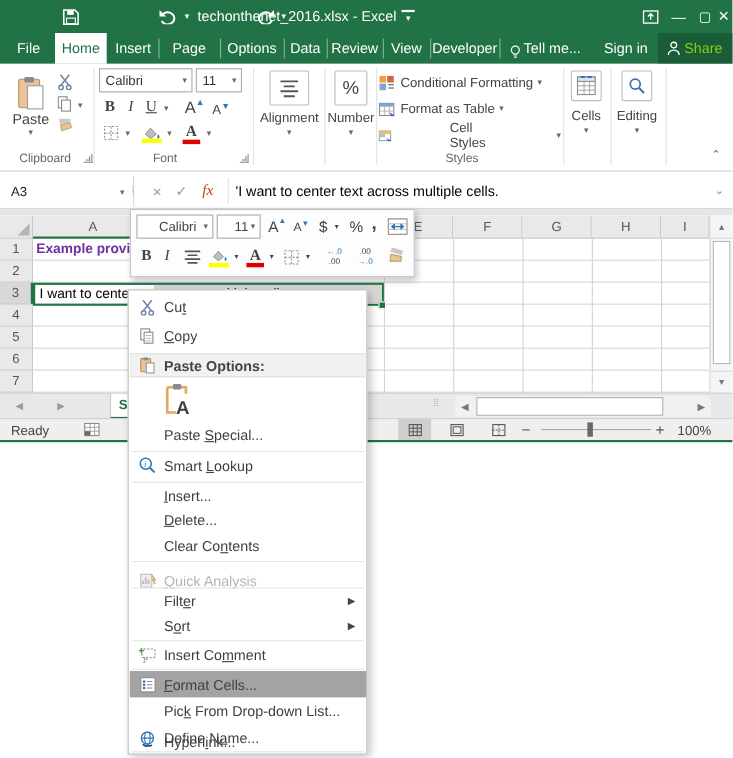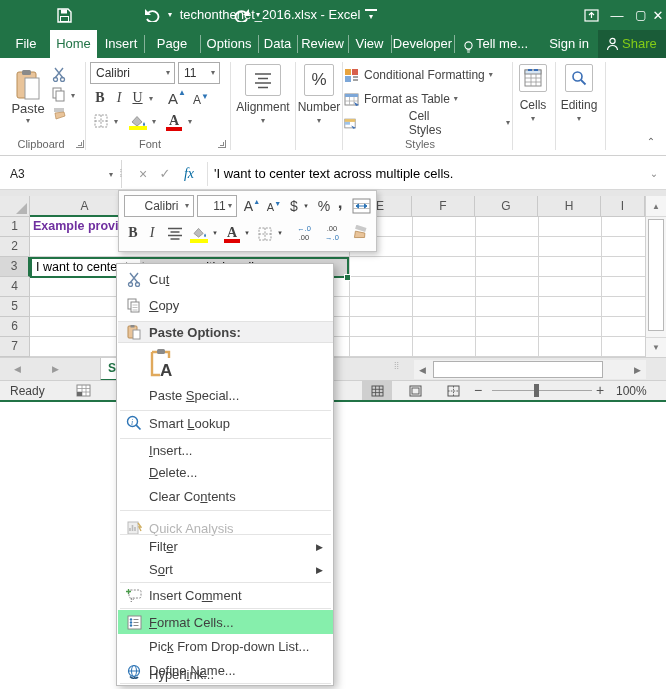--- a/index.html
+++ b/index.html
@@ -109,21 +109,21 @@
   .mb .caret { color:#666; }
   .underbar { position:absolute; left:1px; right:1px; bottom:0; height:4px; }
 
   
   #ctxmenu { position:absolute; left:116px; top:263px; width:218px; height:423px; background:#fff;
              border:1px solid #bcbcbc; box-shadow:3px 3px 8px rgba(0,0,0,.25); z-index:60; }
   .mi { position:absolute; left:1px; width:215px; font-size:13px; color:#3f3f3f; display:flex; align-items:center; }
   .mi .txt { position:absolute; left:31px; white-space:nowrap; }
   .mi .ico { position:absolute; left:6px; width:20px; height:18px; display:flex; align-items:center; justify-content:center; }
   .mi.disabled { color:#b5b5b5; }
-  .mi.hl { background:#86efac; }
+  .mi.hl { background:#a3a3a3; }
   .mi .subarr { position:absolute; right:10px; color:#444; font-size:9px; }
   .msep { position:absolute; left:3px; width:211px; height:1px; background:#e4e4e4; }
   #mi-band { background:#f1f1f2; border-top:1px solid #e2e2e2; border-bottom:1px solid #e2e2e2; font-weight:bold; color:#444; }
   u { text-decoration:underline; }
   svg { display:block; }
 </style>
 </head>
 <body>
 
 <div id="stage">
@@ -365,21 +365,21 @@
     </div>
 
     <div id="fbar">
       <div id="namebox">
         <span>A3</span>
         <span class="caret">▾</span>
       </div>
       <div class="fbtn" style="left:118px;width:6px;color:#b0b0b0;font-size:10px;letter-spacing:0;">⁞</div>
       <div class="fbtn" style="left:134px;width:18px;font-size:14px;">×</div>
       <div class="fbtn" style="left:156px;width:18px;">✓</div>
-      <div class="fbtn" style="left:178px;width:22px;font-style:italic;color:#0369a1;font-family:'Liberation Serif',serif;font-size:14px;">fx</div>
+      <div class="fbtn" style="left:178px;width:22px;font-style:italic;color:#c2410c;font-family:'Liberation Serif',serif;font-size:14px;">fx</div>
       <div class="abs" style="left:207px;top:4px;width:1px;height:24px;background:#e0e0e0;"></div>
       <div id="formula-text">'I want to center text across multiple cells.</div>
       <div class="fbtn" style="left:646px;width:16px;color:#888;font-size:10px;">⌄</div>
     </div>
     <div id="fbar-gap"></div>
 
     <div id="grid">
       <div id="corner"></div>
       <div class="colhdr sel" style="left:30px;width:110px;">A</div>
       <div class="colhdr sel" style="left:140px;width:70px;">B</div>

